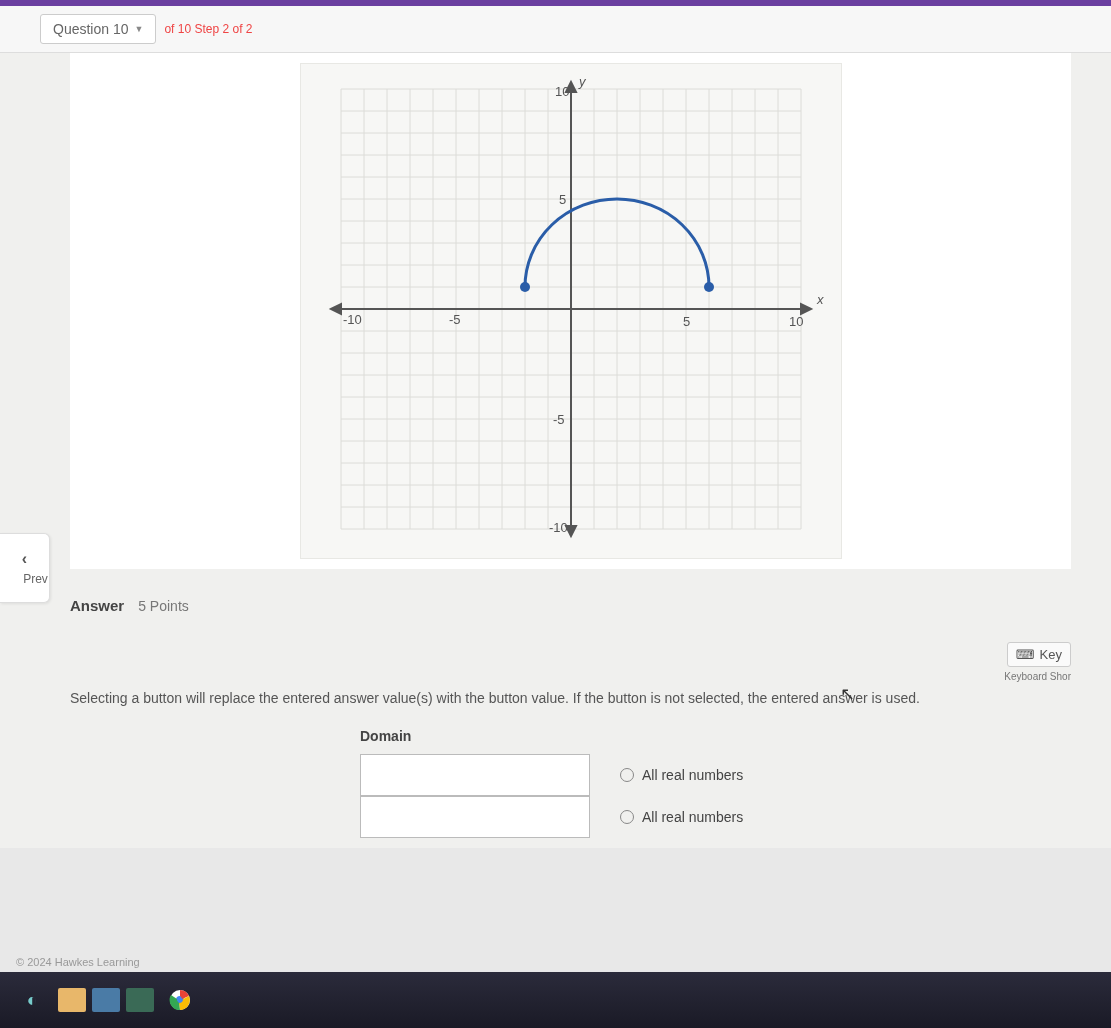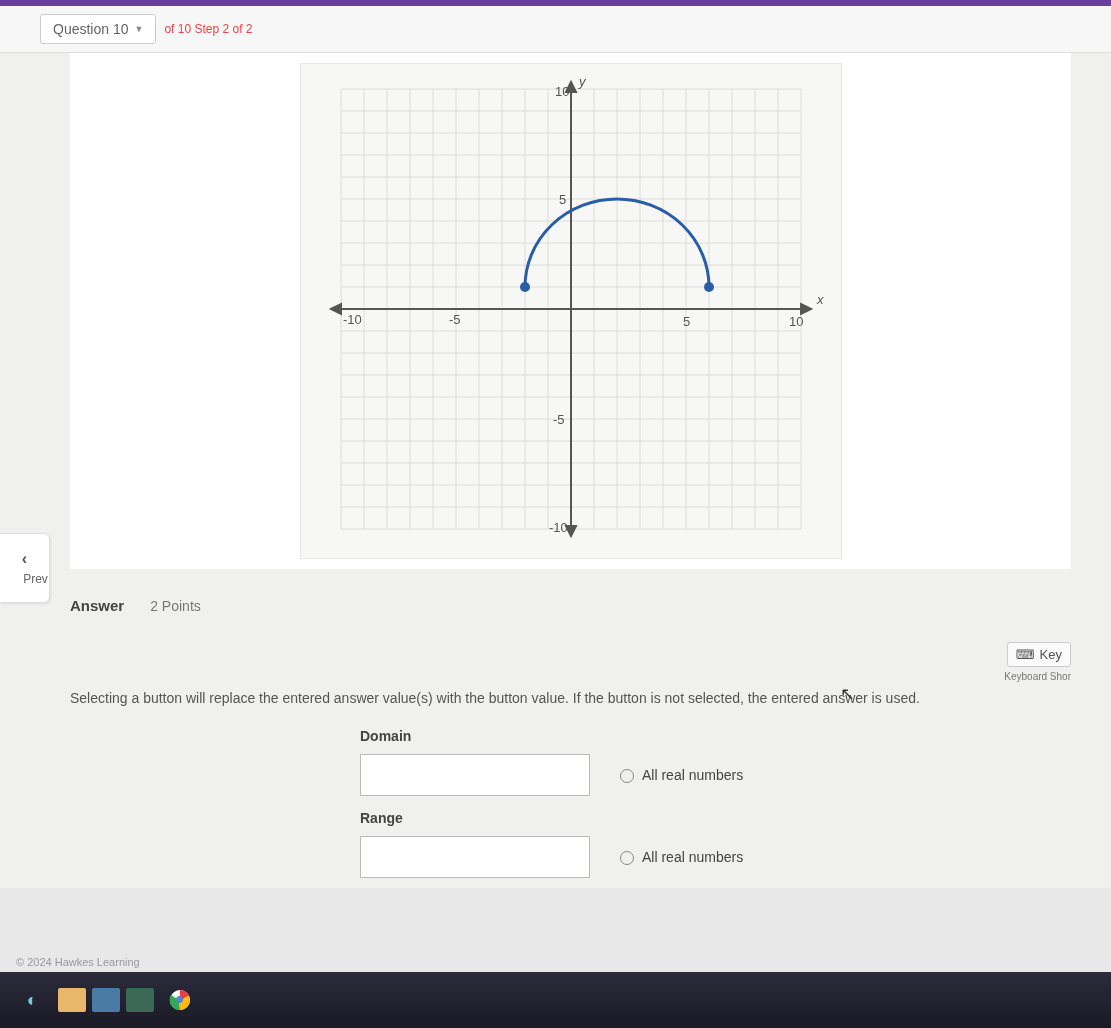--- a/index.html
+++ b/index.html
@@ -80,21 +80,21 @@
   .prev-tab .chev { font-size: 16px; color: #555; font-weight: bold; }
   .prev-tab .lbl { font-size: 12px; color: #666; margin-top: 4px; margin-left: 22px; }
   .answer-section {
     margin: 10px 40px 0 70px;
     background: #f0f0ee;
     padding: 10px 0;
   }
   .answer-hdr {
     display: flex;
     align-items: baseline;
-    gap: 26px;
+    gap: 14px;
     padding: 8px 0 28px 0;
   }
   .answer-hdr .ans { font-weight: 600; color: #444; font-size: 15px; }
   .answer-hdr .pts { color: #777; font-size: 14px; }
   .key-row {
     display: flex;
     justify-content: flex-end;
     gap: 6px;
     align-items: center;
     padding-right: 0;
@@ -139,21 +139,21 @@
   .text-input {
     width: 230px;
     height: 42px;
     border: 1px solid #bbb;
     background: #fff;
     padding: 6px 10px;
     font-size: 14px;
   }
   .radio-wrap {
     display: flex;
-    align-items: flex-end;
+    align-items: center;
     gap: 8px;
     font-size: 14px;
     color: #444;
   }
   .radio-circle {
     width: 14px;
     height: 14px;
     border: 1.5px solid #888;
     border-radius: 50%;
     display: inline-block;
@@ -292,21 +292,21 @@
   </div>
 
   <div class="prev-tab">
     <span class="chev">‹</span>
     <span class="lbl">Prev</span>
   </div>
 
   <div class="answer-section">
     <div class="answer-hdr">
       <span class="ans">Answer</span>
-      <span class="pts">2 Points</span>
+      <span class="pts">5 Points</span>
     </div>
 
     <div class="key-row">
       <div class="key-btn">
         <span>⌨</span>
         <span>Key</span>
       </div>
     </div>
     <div class="kbshort">Keyboard Shor</div>
 
@@ -315,21 +315,20 @@
     <div class="fields">
       <div class="field-label">Domain</div>
       <div class="field-row">
         <input class="text-input" value="" style="">
         <label class="radio-wrap">
           <span class="radio-circle"></span>
           <span>All real numbers</span>
         </label>
       </div>
 
-      <div class="field-label">Range</div>
       <div class="field-row">
         <input class="text-input" value="" style="">
         <label class="radio-wrap">
           <span class="radio-circle"></span>
           <span>All real numbers</span>
         </label>
       </div>
     </div>
   </div>
 

